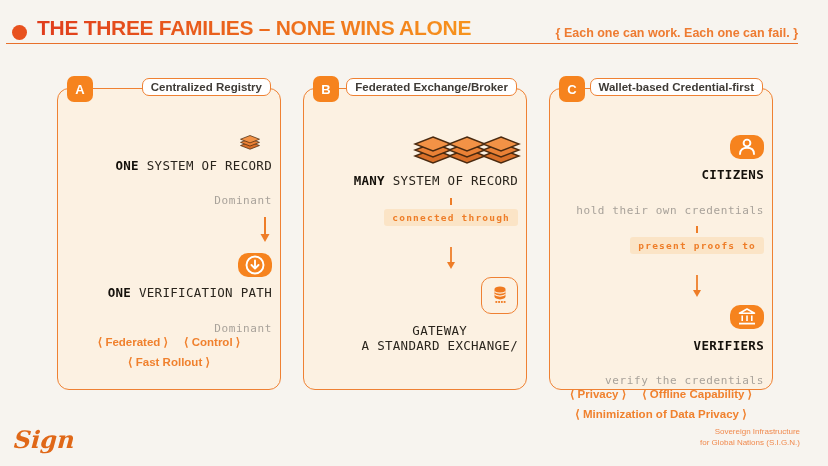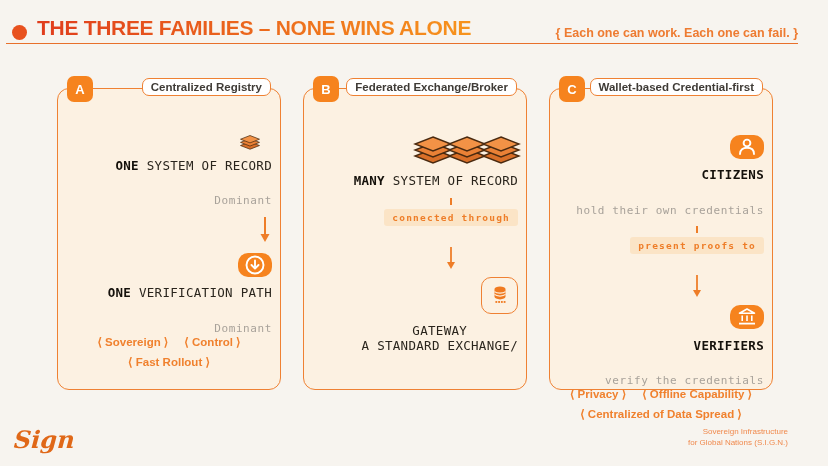--- a/index.html
+++ b/index.html
@@ -66,21 +66,21 @@
   }
   .tag { font-size:11.5px; font-weight:bold; color:#f0812e; white-space:nowrap; }
 
   
   .logo {
     position:absolute; left:14px; bottom:12px;
     font-family:"DejaVu Serif", serif; font-style:italic; font-weight:bold;
     font-size:24px; color:#e06818; transform:skewX(-4deg);
   }
   .credit {
-    position:absolute; right:40px; bottom:17px;
+    position:absolute; right:28px; bottom:17px;
     font-size:8px; line-height:1.35; color:#f08a4e; text-align:right;
   }
 </style>
 </head>
 <body>
 
 <div class="header">
   <div class="dot"></div>
   <div class="title">THE THREE FAMILIES – NONE WINS ALONE</div>
   <div class="tagline">{ Each one can work. Each one can fail. }</div>
@@ -120,21 +120,21 @@
       <div class="icon-box" style="margin-top:10px">
         <svg width="24" height="24" viewBox="0 0 24 24">
           <circle cx="12" cy="12" r="8.5" fill="none" stroke="#fff" stroke-width="1.9"></circle>
           <line x1="12" y1="7.5" x2="12" y2="15" stroke="#fff" stroke-width="1.9" stroke-linecap="round"></line>
           <path d="M8.5 12 L12 15.6 L15.5 12" fill="none" stroke="#fff" stroke-width="1.9" stroke-linecap="round" stroke-linejoin="round"></path>
         </svg>
       </div>
       <div class="node-title"><b>ONE</b>&nbsp;<span>VERIFICATION PATH</span></div>
       <div class="node-sub">Dominant</div>
       <div class="tags">
-        <span class="tag">⟨ Sovereign ⟩</span>
+        <span class="tag">⟨ Federated ⟩</span>
         <span class="tag">⟨ Control ⟩</span>
         <span class="tag">⟨ Fast Rollout ⟩</span>
       </div>
     </div>
   </div>
 
   <div class="panel">
     <div class="badge">B</div>
     <div class="panel-label">Federated Exchange/Broker</div>
     <div class="panel-body">
@@ -203,21 +203,21 @@
           <line x1="12" y1="10.5" x2="12" y2="16" stroke="#fff" stroke-width="1.6"></line>
           <line x1="16.8" y1="10.5" x2="16.8" y2="16" stroke="#fff" stroke-width="1.6"></line>
           <line x1="4" y1="18.6" x2="20" y2="18.6" stroke="#fff" stroke-width="1.8"></line>
         </svg>
       </div>
       <div class="node-title" style="margin-top:9px"><b>VERIFIERS</b></div>
       <div class="node-sub">verify the credentials</div>
       <div class="tags">
         <span class="tag">⟨ Privacy ⟩</span>
         <span class="tag">⟨ Offline Capability ⟩</span>
-        <span class="tag">⟨ Centralized of Data Spread ⟩</span>
+        <span class="tag">⟨ Minimization of Data Privacy ⟩</span>
       </div>
     </div>
   </div>
 
 </div>
 
 <div class="logo">Sign</div>
 <div class="credit">
   <div>Sovereign Infrastructure</div>
   <div>for Global Nations (S.I.G.N.)</div>

